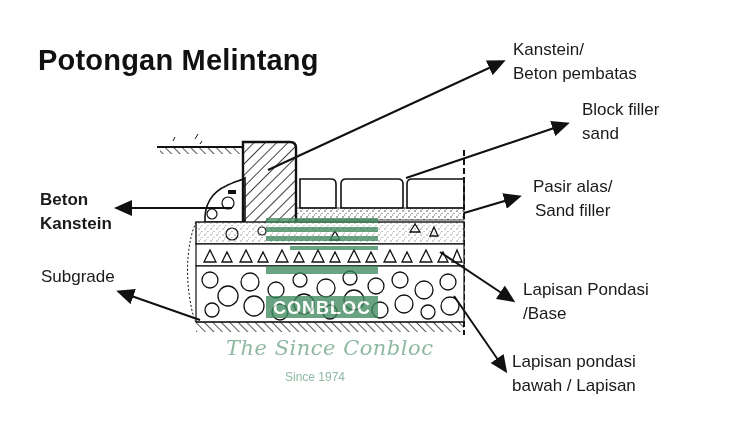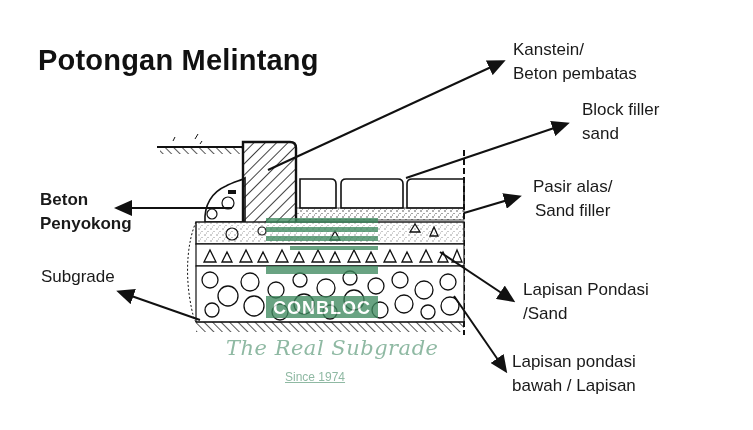--- a/index.html
+++ b/index.html
@@ -42,21 +42,20 @@
     white-space: nowrap;
     letter-spacing: 0.5px;
   }
   .watermark-since {
     position: absolute;
     left: 285px;
     top: 370px;
     font-size: 12px;
     color: #8fb9a3;
     white-space: nowrap;
-    text-decoration: underline;
   }
 </style>
 </head>
 <body>
 
 <div id="stage">
 
   <div class="title">Potongan Melintang</div>
 
   <svg class="diagram" width="753" height="430" viewBox="0 0 753 430">
@@ -198,29 +197,29 @@
   <div class="label" style="left:582px; top:98px;">
     <span>Block filler</span>
     <span>sand</span>
   </div>
   <div class="label" style="left:533px; top:175px;text-align:center;">
     <span>Pasir alas/</span>
     <span>Sand filler</span>
   </div>
   <div class="label" style="left:40px; top:188px;font-weight:bold;">
     <span>Beton</span>
-    <span>Penyokong</span>
+    <span>Kanstein</span>
   </div>
   <div class="label" style="left:41px; top:265px;text-align:center;">
     <span>Subgrade</span>
   </div>
   <div class="label" style="left:523px; top:278px;">
     <span>Lapisan Pondasi</span>
-    <span>/Sand</span>
+    <span>/Base</span>
   </div>
   <div class="label" style="left:512px; top:350px;">
     <span>Lapisan pondasi</span>
     <span>bawah / Lapisan</span>
   </div>
 
-  <div class="watermark-script">The Real Subgrade</div>
+  <div class="watermark-script">The Since Conbloc</div>
   <div class="watermark-since">Since 1974</div>
 </div>
 
 </body></html>

